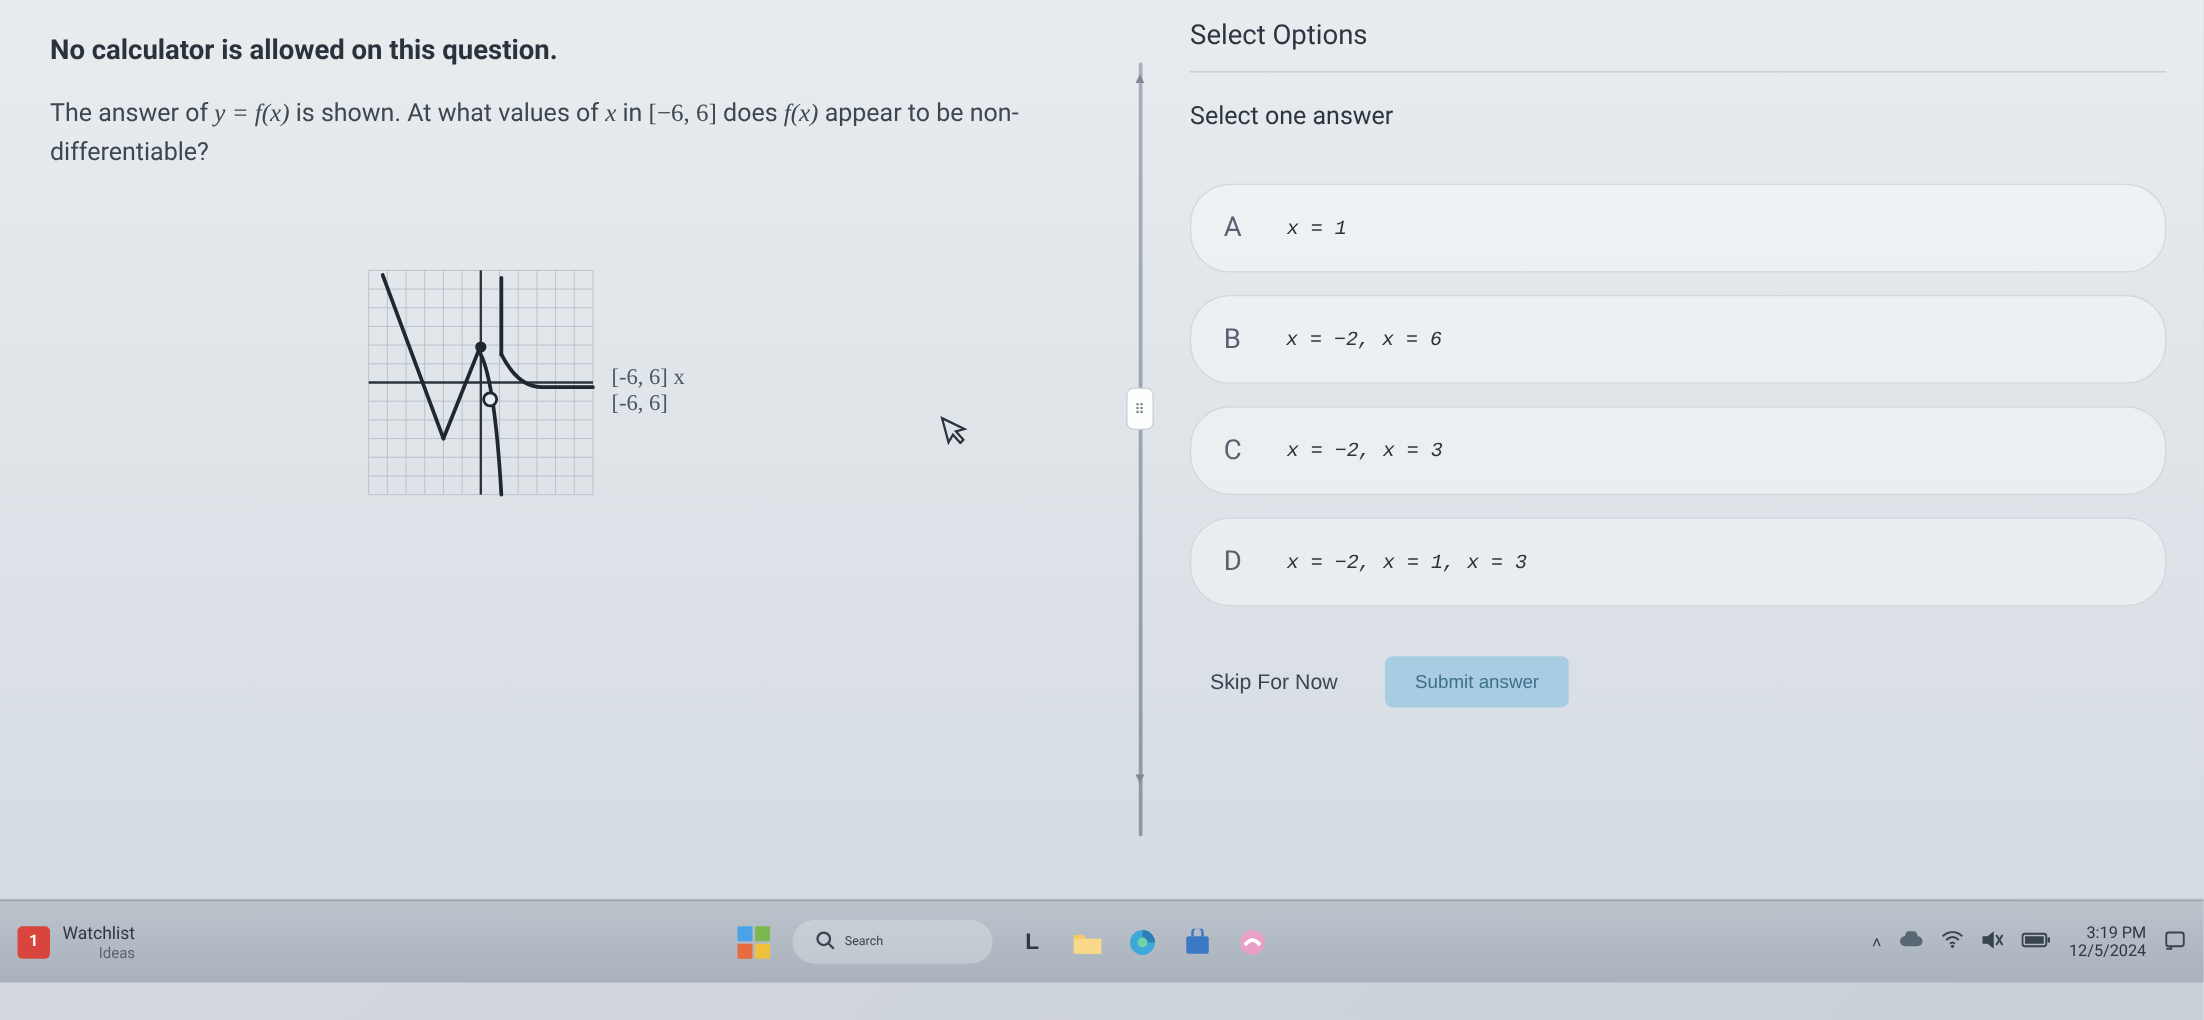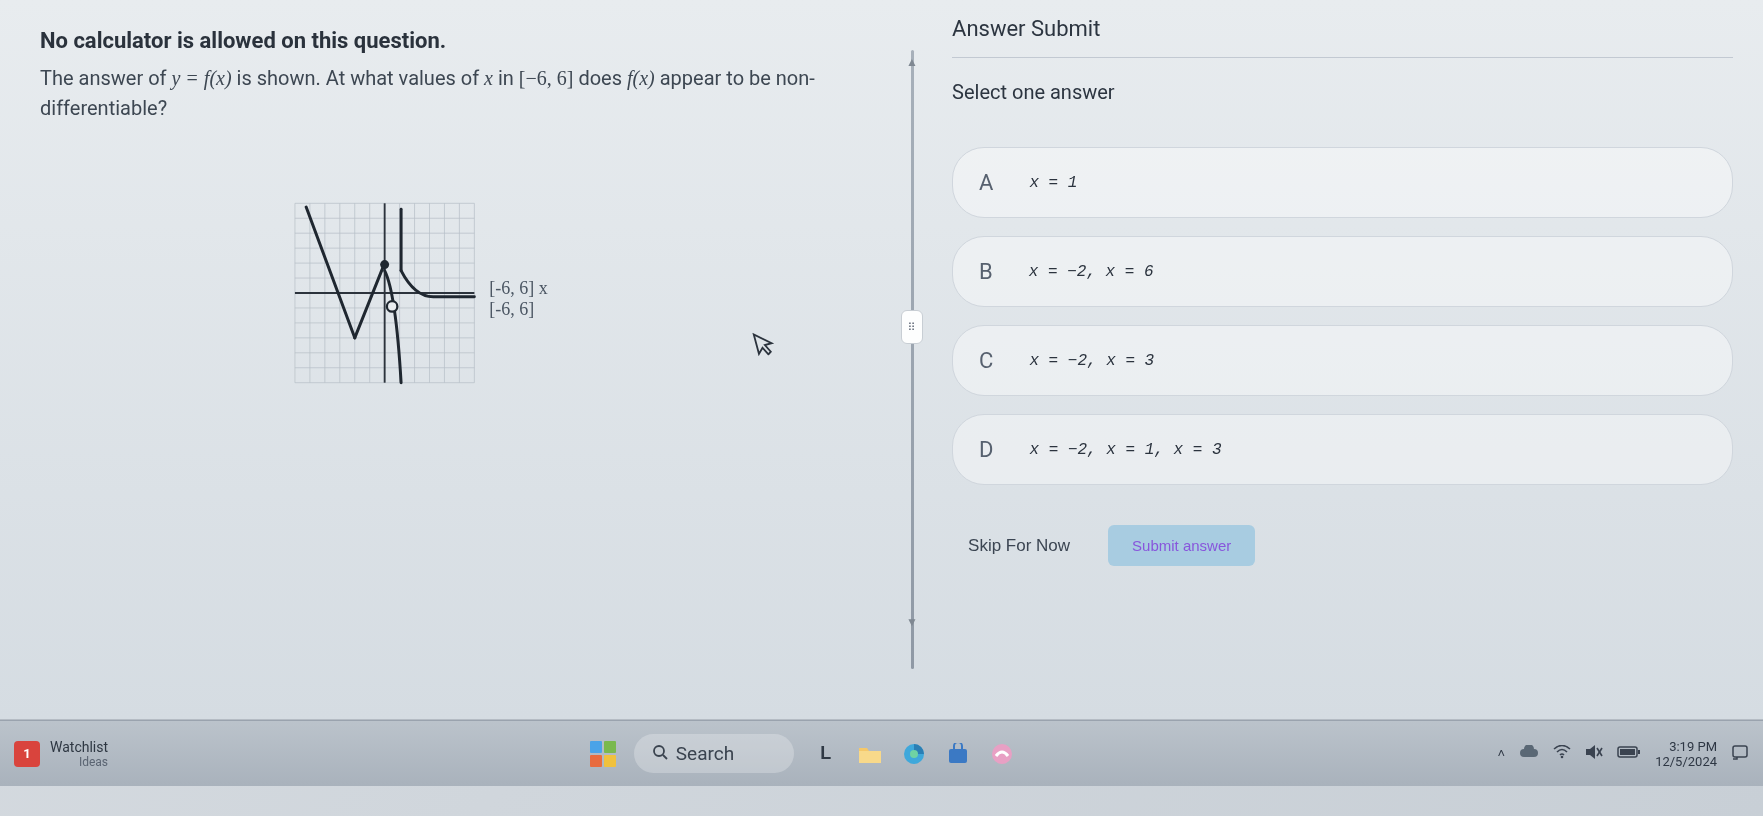--- a/index.html
+++ b/index.html
@@ -78,21 +78,21 @@
     }
     .select-label {
       font-size: 20px;
       color: #2c3540;
       margin-bottom: 43px;
     }
     .instruction {
       font-size: 22px;
       font-weight: 700;
       color: #2a323c;
-      margin-bottom: 10px;
+      margin-bottom: 22px;
     }
     .question-text {
       font-size: 20px;
       color: #3d4752;
       line-height: 1.5;
       margin-bottom: 40px;
     }
     .math { font-family: 'Times New Roman', serif; font-style: italic; }
     .graph-container {
       display: flex;
@@ -145,21 +145,21 @@
       background: none;
       border: none;
       font-size: 17px;
       color: #3b4552;
       cursor: pointer;
       padding: 10px 16px;
     }
     .submit-btn {
       background: #98c6e0;
       border: none;
-      color: #6d28d9;
+      color: #0c4a6e;
       font-size: 15px;
       padding: 12px 24px;
       border-radius: 6px;
       cursor: pointer;
       opacity: 0.75;
     }
     .cursor-arrow {
       position: absolute;
       left: 755px;
       top: 330px;
@@ -199,21 +199,21 @@
       gap: 2px;
     }
     .start-icon div { border-radius: 1px; }
     .sq1{background:#4aa3e8;} .sq2{background:#7ab94d;} .sq3{background:#e86b3f;} .sq4{background:#f0c13d;}
     .search-box {
       display: flex; align-items: center; gap: 8px;
       background: rgba(255,255,255,0.25);
       padding: 8px 18px;
       border-radius: 20px;
       color: #3a434f;
-      font-size: 19px;
+      font-size: 10px;
       min-width: 160px;
     }
     .tb-icons { display: flex; gap: 16px; align-items: center; }
     .tb-icon {
       width: 28px; height: 28px;
       display: flex; align-items: center; justify-content: center;
       font-size: 18px; color: #3b4553;
       cursor: pointer;
     }
     .tb-right {
@@ -306,21 +306,21 @@
   </div>
 
   <div class="divider-container">
     <div class="divider-arrow-up">▲</div>
     <div class="divider-line"></div>
     <div class="drag-handle">⠿</div>
     <div class="divider-arrow-down">▼</div>
   </div>
 
   <div class="right-panel">
-    <div class="answer-header">Answer Submit</div>
+    <div class="answer-header">Select Options</div>
     <div class="select-label">Select one answer</div>
 
     <div class="option-btn">
       <span class="option-letter">A</span>
       <span class="option-text">x = 1</span>
     </div>
     <div class="option-btn">
       <span class="option-letter">B</span>
       <span class="option-text">x = −2,  x = 6</span>
     </div>

